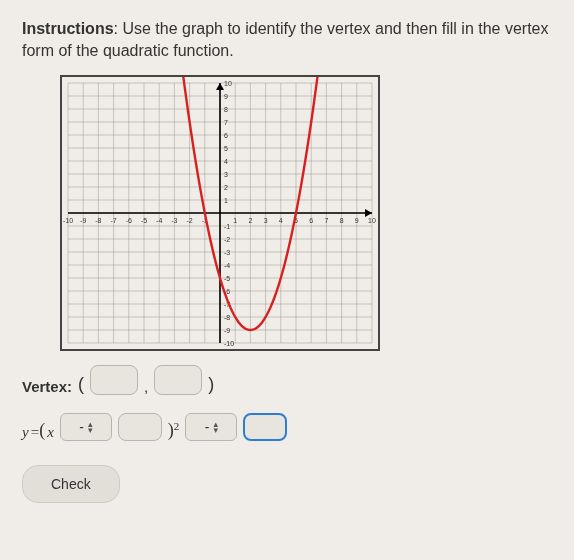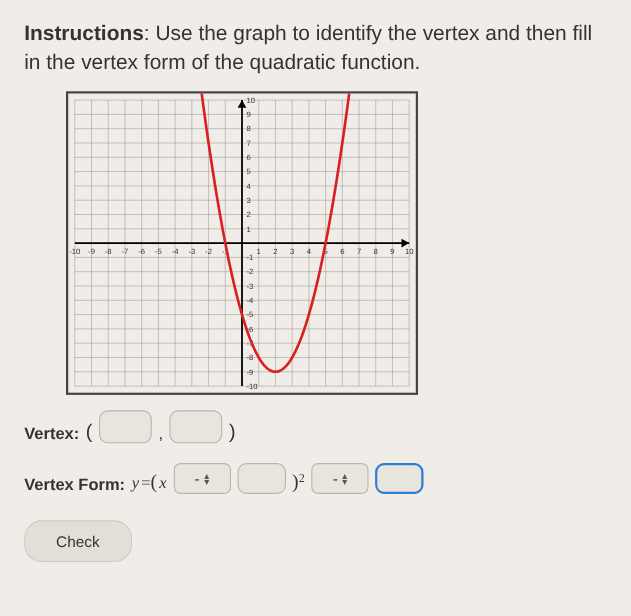--- a/index.html
+++ b/index.html
@@ -5,21 +5,21 @@
   * { box-sizing: border-box; margin: 0; padding: 0; }
   body {
     width: 574px;
     height: 560px;
     background: #f0ede8;
     font-family: Arial, Helvetica, sans-serif;
     color: #333;
     padding: 18px 22px;
     position: relative;
   }
-  .instructions { font-size: 19px; line-height: 1.4; margin-bottom: 12px; }
+  .instructions { font-size: 16px; line-height: 1.4; margin-bottom: 12px; }
   .instructions b { font-weight: bold; }
   .chart-wrap { margin: 4px 0 14px 38px; }
   .chart-border { border: 2px solid #444; width: 320px; height: 276px; position: relative; background: #f0ede8; }
   svg.chart { display: block; }
   .row { display: flex; align-items: flex-end; gap: 6px; margin-bottom: 18px; font-size: 15px; }
   .label { font-weight: bold; }
   .math-i { font-family: 'Times New Roman', serif; font-style: italic; }
   .math { font-family: 'Times New Roman', serif; }
   .input-box {
     width: 48px; height: 30px;
@@ -162,21 +162,20 @@
 <div class="row">
   <span class="label">Vertex:</span>
   <span class="paren">(</span>
   <div class="input-box"></div>
   <span>,</span>
   <div class="input-box"></div>
   <span class="paren">)</span>
 </div>
 
 <div class="row">
-  <span class="label">Vertex Form:</span>
   <span class="math-i">y</span>
   <span class="math" style="margin-left:-4px;"> = </span>
   <span class="paren math" style="margin-left:-6px;">(</span>
   <span class="math-i" style="margin-left:-4px;">x</span>
   <div class="select-box">
     <span class="dash">-</span>
     <span class="caret">
         <span>▴</span>
         <span>▾</span>
       </span>

